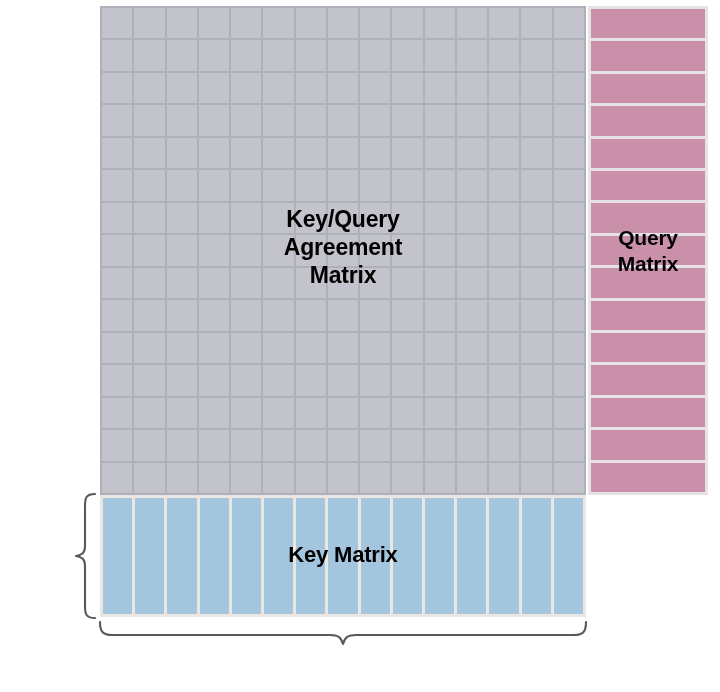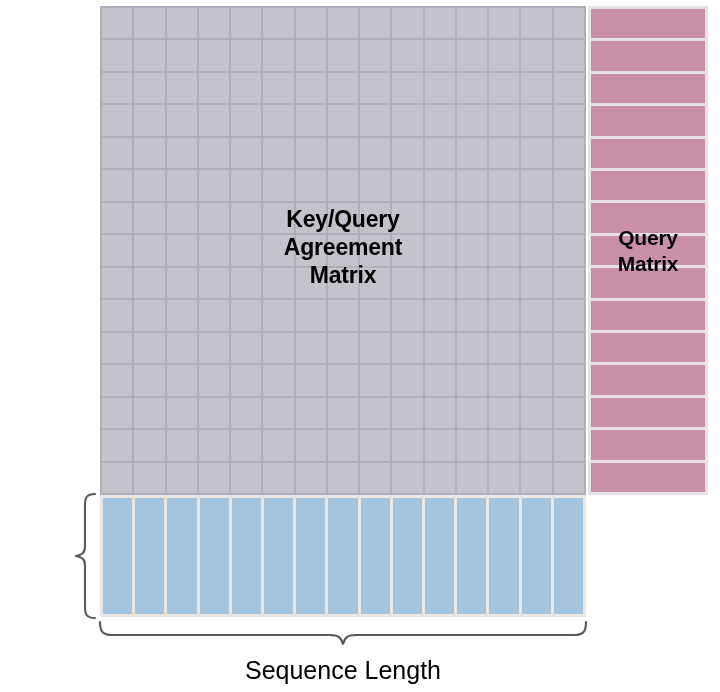--- a/index.html
+++ b/index.html
@@ -423,20 +423,21 @@
       <div class="cell" style="background: rgb(163, 197, 222);"></div>
     </div>
 
   <div class="block-label" id="agreement-label">Key/Query
 Agreement
 Matrix</div>
 
   <div class="block-label" id="query-label">Query
 Matrix</div>
 
+  <div class="block-label" id="key-label">Key Matrix</div>
 
   <svg class="brace-svg" id="key-size-brace" viewBox="0 0 36 128">
     <path class="brace-path" d="M 33 2
              C 24 2, 23 6, 23 14
              L 23 54
              C 23 61, 20 63, 14 64
              C 20 65, 23 67, 23 74
              L 23 114
              C 23 122, 24 126, 33 126" style="stroke: rgb(89, 89, 89);"></path>
   </svg>
@@ -445,15 +446,14 @@
   <svg class="brace-svg" id="sequence-length-brace" viewBox="0 0 490 32">
     <path class="brace-path" d="M 2 2
              C 2 12, 5 15, 14 15
              L 232 15
              C 240 15, 243 17, 245 24
              C 247 17, 250 15, 258 15
              L 476 15
              C 485 15, 488 12, 488 2" style="stroke: rgb(89, 89, 89);"></path>
   </svg>
 
-  <div class="axis-label" id="sequence-length-label">Sequence Length</div>
 
 </div>
 
 </body></html>

